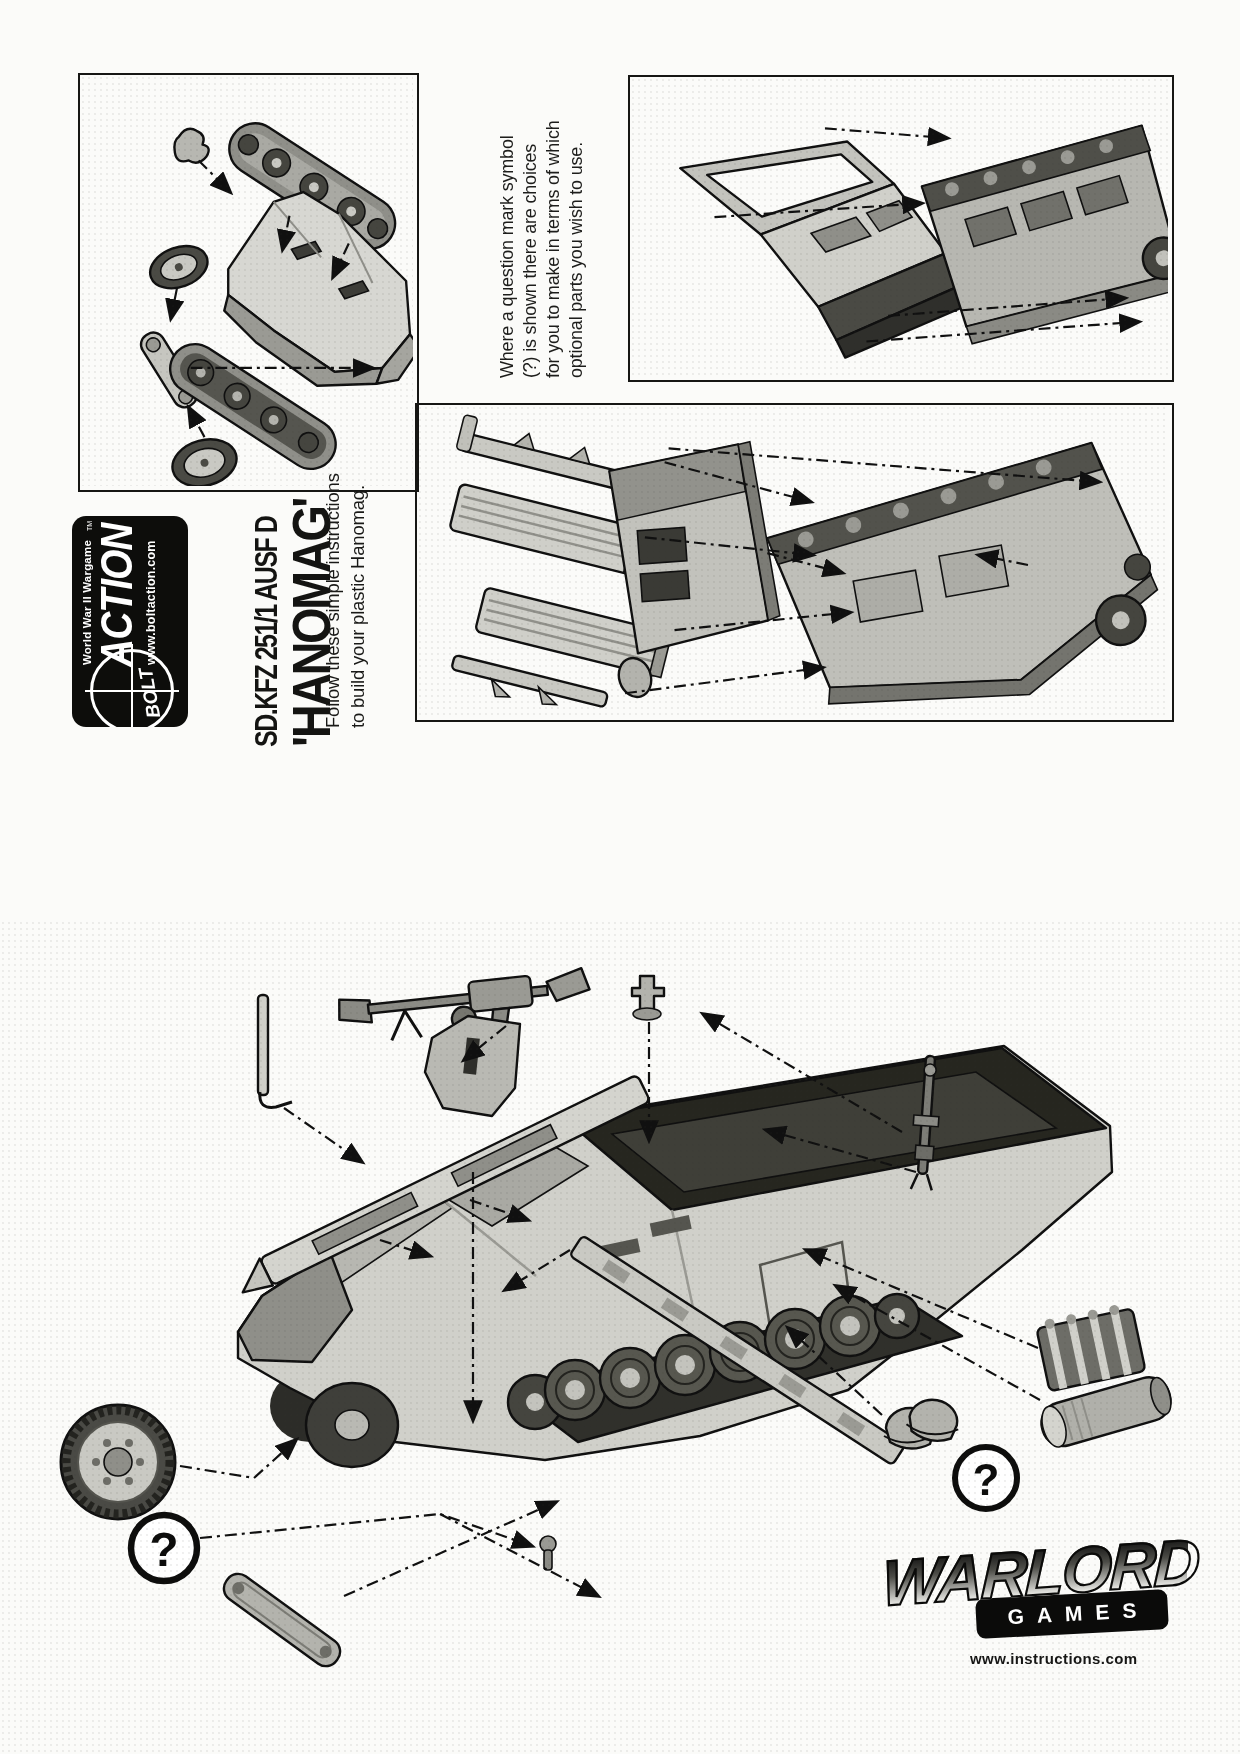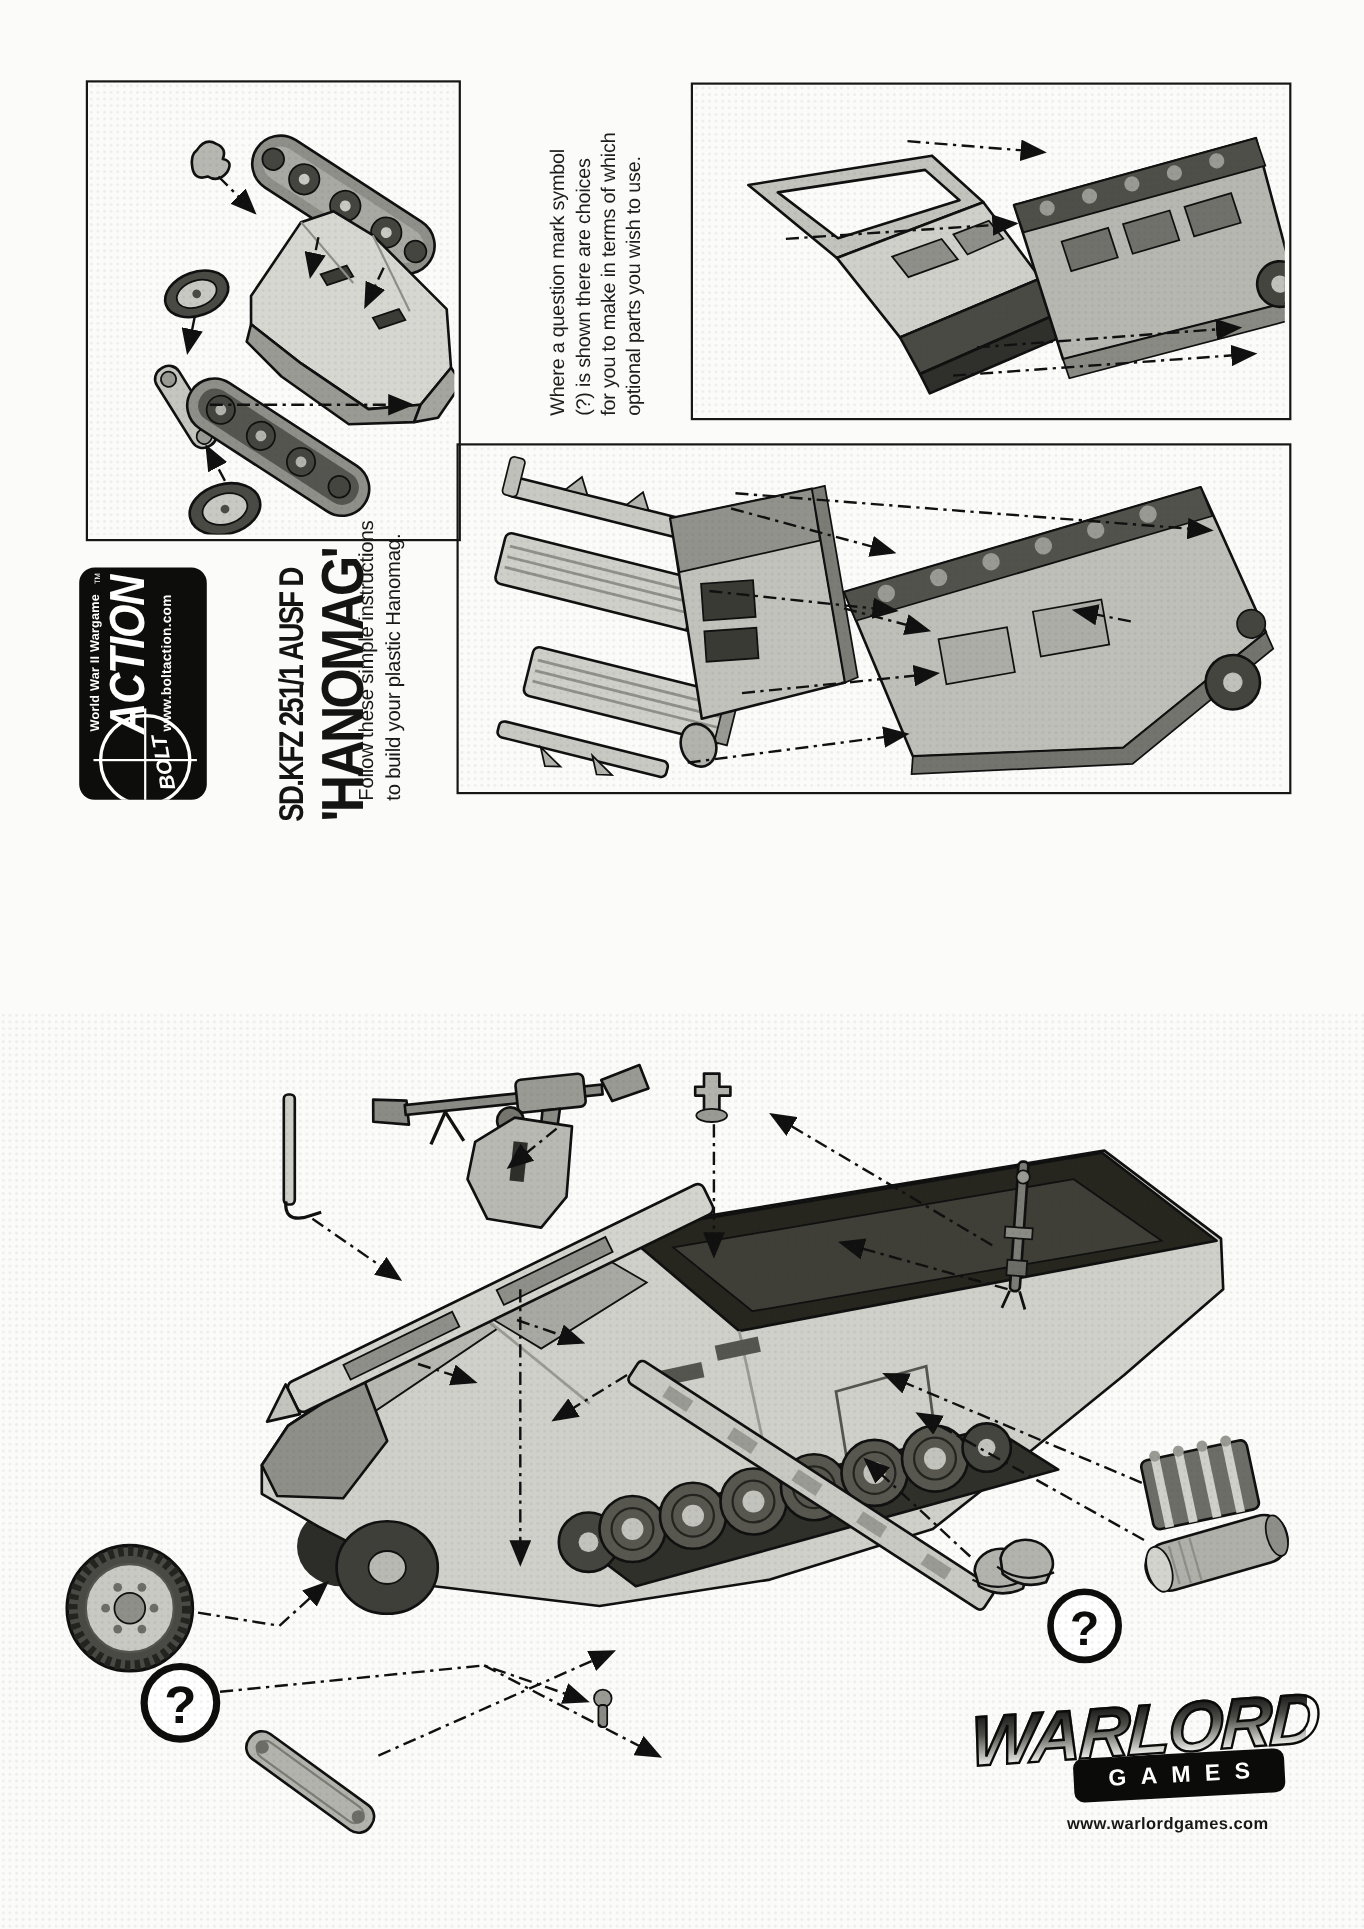--- a/index.html
+++ b/index.html
@@ -452,14 +452,14 @@
     <path class="dd" marker-end="url(#m4)" d="M882,495 L788,408"></path>
     <path class="dd" marker-end="url(#m4)" d="M470,280 L528,300"></path>
     <path class="dd" marker-end="url(#m4)" d="M380,320 L430,336"></path>
   </g>
 </svg>
 </div>
 
 <div class="wl">
   <div class="wl-banner">GAMES</div>
   <div class="wl-name">WARLORD</div>
-  <div class="wl-url">www.warlordgames.com</div>
+  <div class="wl-url">www.instructions.com</div>
 </div>
 
 </body></html>

